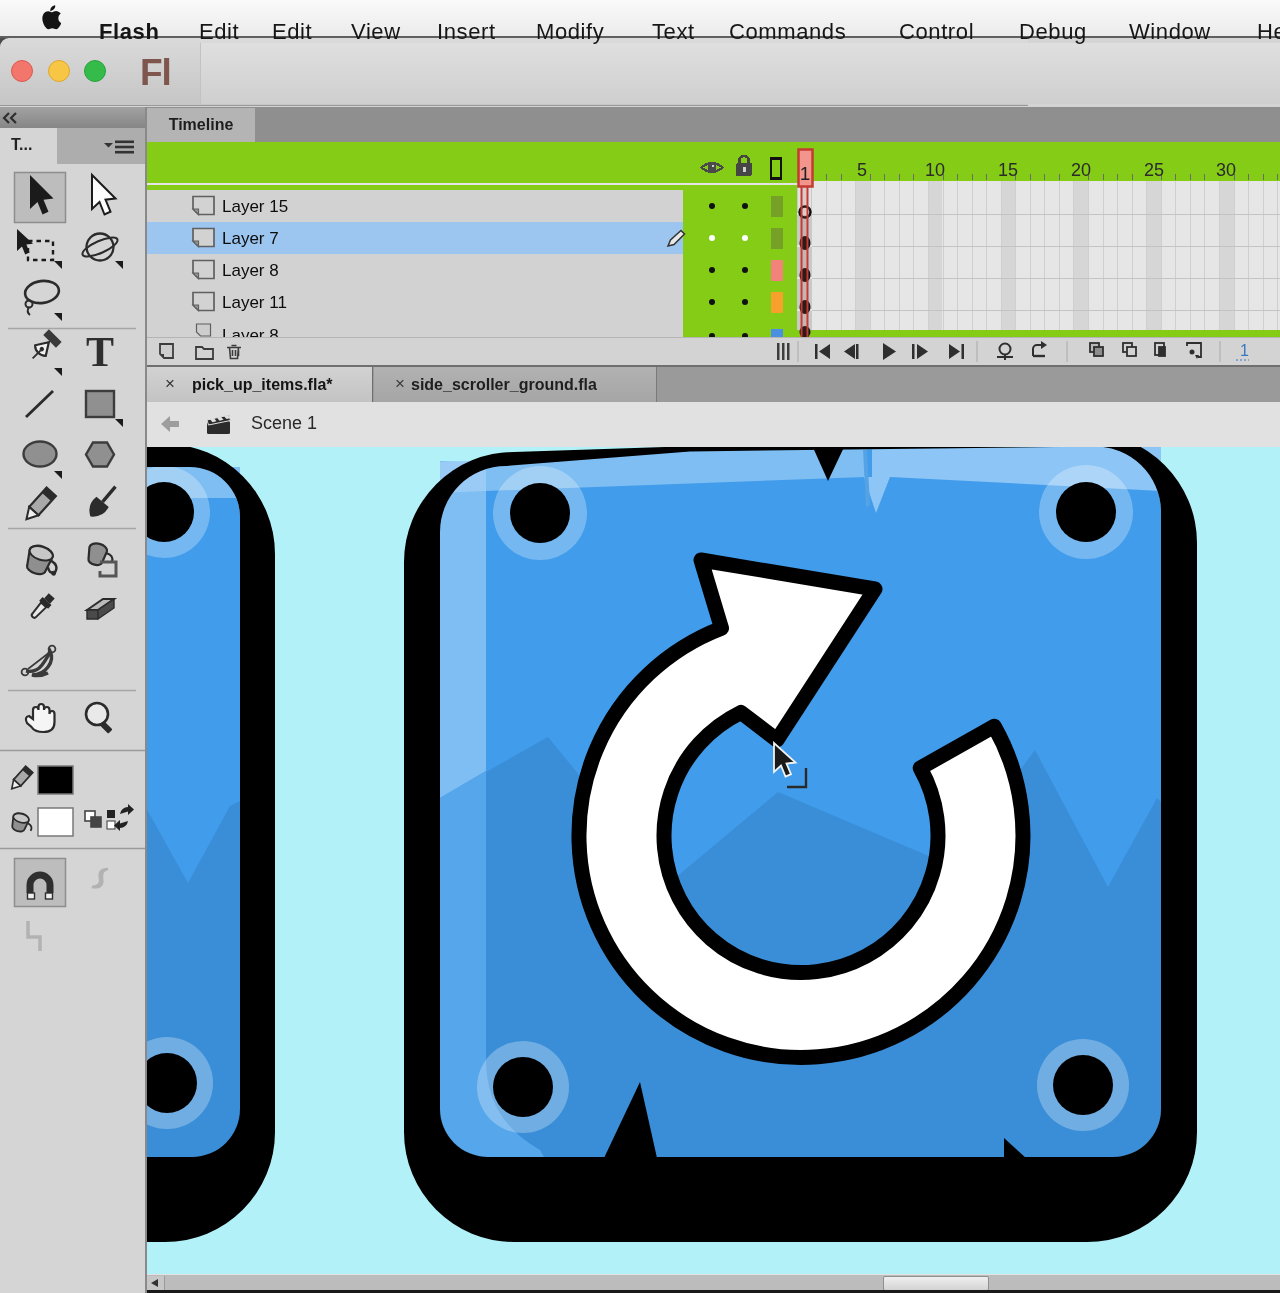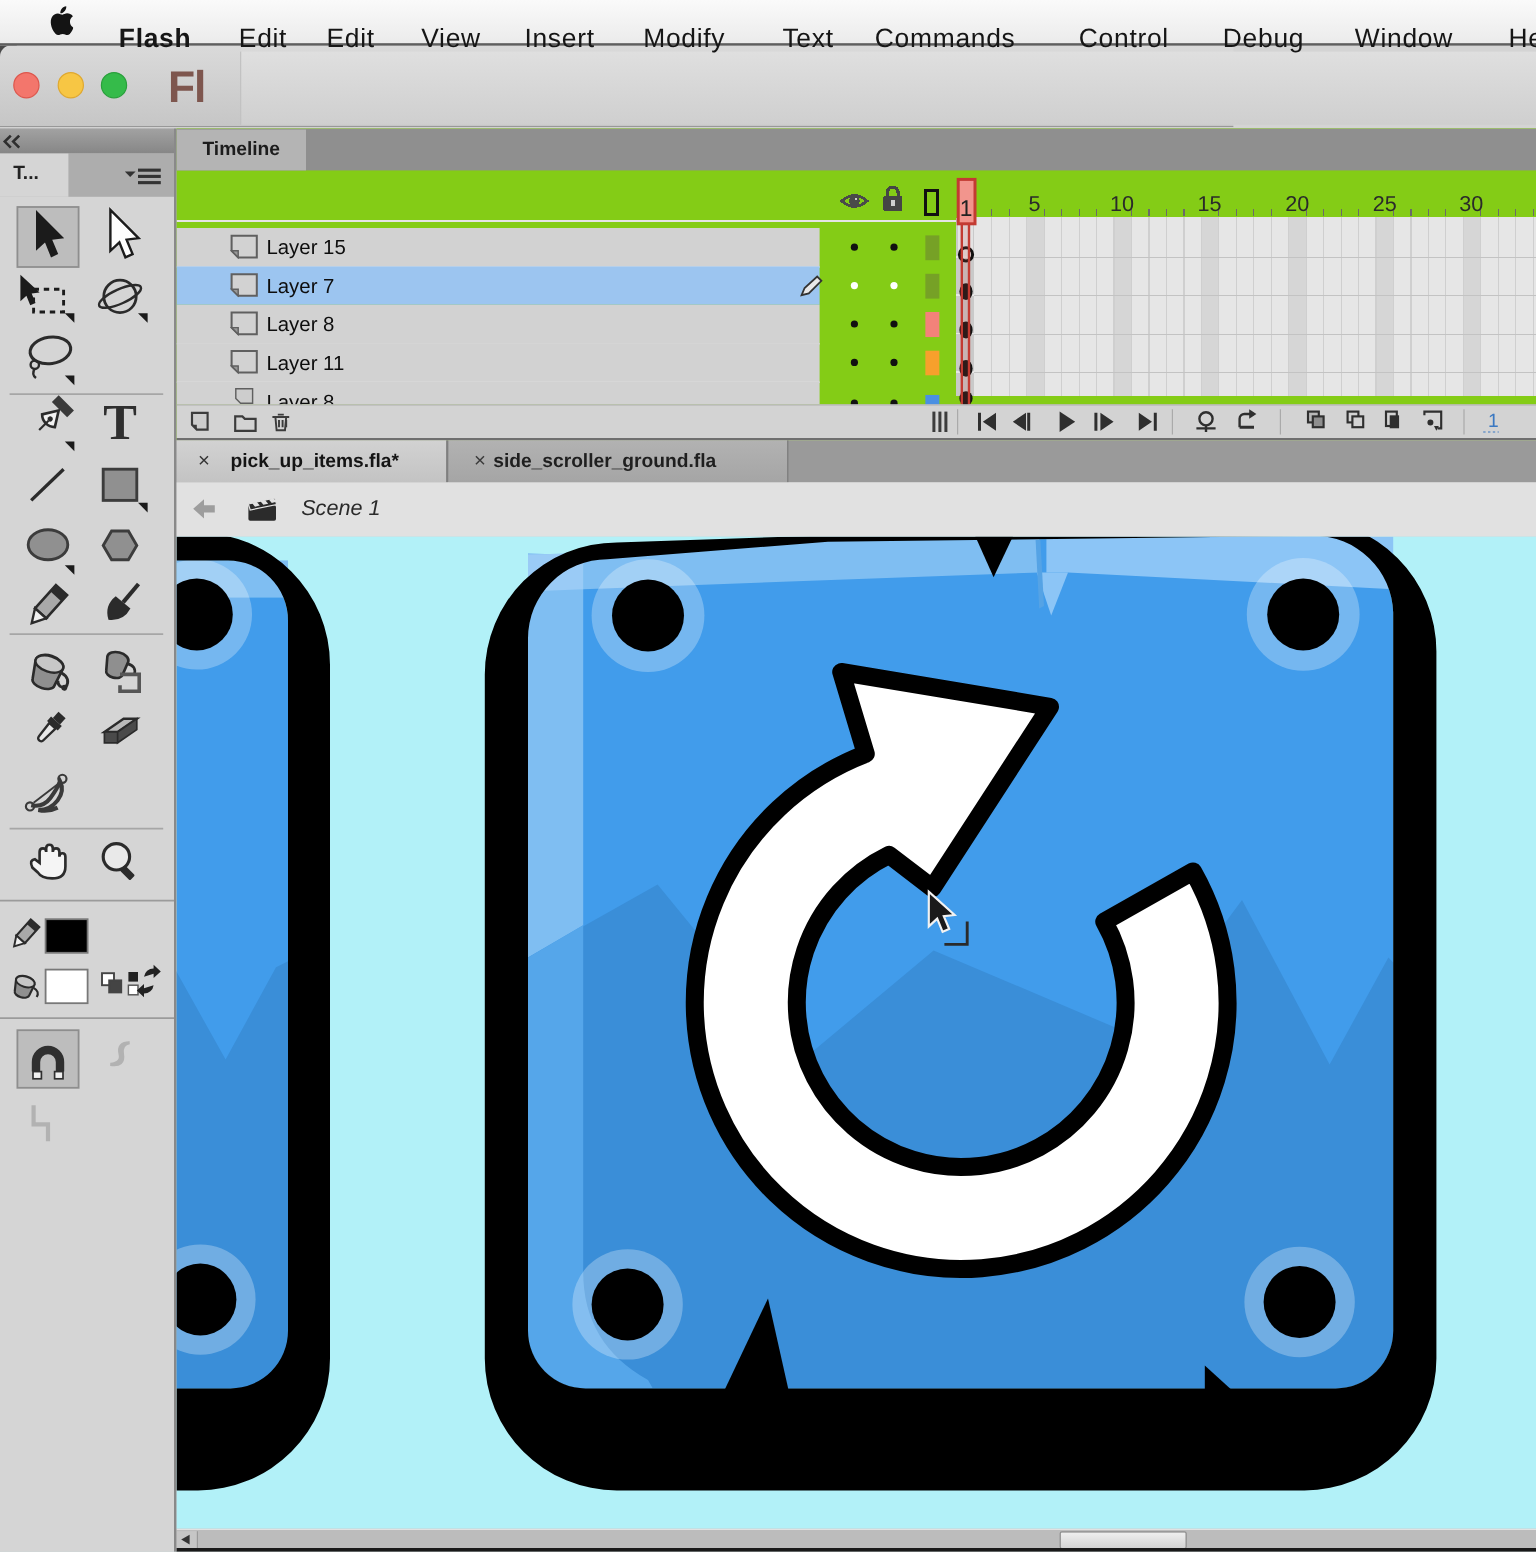--- a/index.html
+++ b/index.html
@@ -28,21 +28,21 @@
 .lrow.sel{background:#9cc5f0;}
 .lname{position:absolute;left:75px;top:7px;font-size:17px;color:#0d0d0d;}
 .ldot{position:absolute;top:13px;width:6px;height:6px;border-radius:3px;background:#111;}
 .lsw{position:absolute;left:624px;top:6px;width:12px;height:21px;}
 .licon{position:absolute;left:44px;top:5px;width:25px;height:21px;}
 #tlbottom{position:absolute;left:0;top:230px;width:1133px;height:27px;background:#d3d3d3;border-top:1px solid #b5b5b5;}
 #tlborder{position:absolute;left:0;top:258px;width:1133px;height:2px;background:#6f6f6f;}
 
 #doctabs{position:absolute;left:147px;top:367px;width:1133px;height:35px;background:#9a9a9a;z-index:5;}
 .dtab{position:absolute;top:0;height:35px;box-sizing:border-box;font-size:16px;font-weight:bold;}
-#scenebar{position:absolute;left:147px;top:402px;width:1133px;height:45px;background:#e1e1e1;z-index:5;font-style:italic;}
+#scenebar{position:absolute;left:147px;top:402px;width:1133px;height:45px;background:#e1e1e1;z-index:5;}
 #canvas{position:absolute;left:147px;top:447px;width:1133px;height:827px;background:#b2f1f8;overflow:hidden;z-index:4;}
 #hscroll{position:absolute;left:147px;top:1274px;width:1133px;height:16px;background:#bcbcbc;border-top:1px solid #e2e2e2;box-sizing:border-box;z-index:5;}
 #bstrip{position:absolute;left:147px;top:1290px;width:1133px;height:3px;background:#191919;z-index:5;}
 </style>
 </head>
 <body>
 <div id="menubar">
  <svg style="position:absolute;left:40px;top:5px;" width="21" height="25" viewBox="0 0 20 24">
       <path d="M13.5 3.7 c1.2 -1.4 1.1 -2.9 1 -3.5 c-1.4 0.1-2.8 0.9 -3.6 2 c-0.8 1 -1.3 2.4 -1.1 3.6 c1.4 0 2.7 -0.8 3.7 -2.1 z M17.5 12.6 c0 -3 2.3 -4.3 2.4 -4.4 c-1.3 -2 -3.4 -2.3 -4.1 -2.3 c-1.8 -0.2 -3.4 1 -4.3 1 c-0.9 0 -2.3 -1 -3.7 -1 c-1.9 0 -3.7 1.1 -4.7 2.9 c-2 3.5 -0.5 8.7 1.4 11.5 c1 1.4 2.1 2.9 3.5 2.9 c1.4 -0.1 2 -0.9 3.7 -0.9 c1.7 0 2.2 0.9 3.7 0.9 c1.5 0 2.5 -1.4 3.4 -2.8 c1.1 -1.6 1.5 -3.1 1.5 -3.2 c0 0 -2.8 -1.1 -2.8 -4.6 z" fill="#141414"></path>
     </svg>

